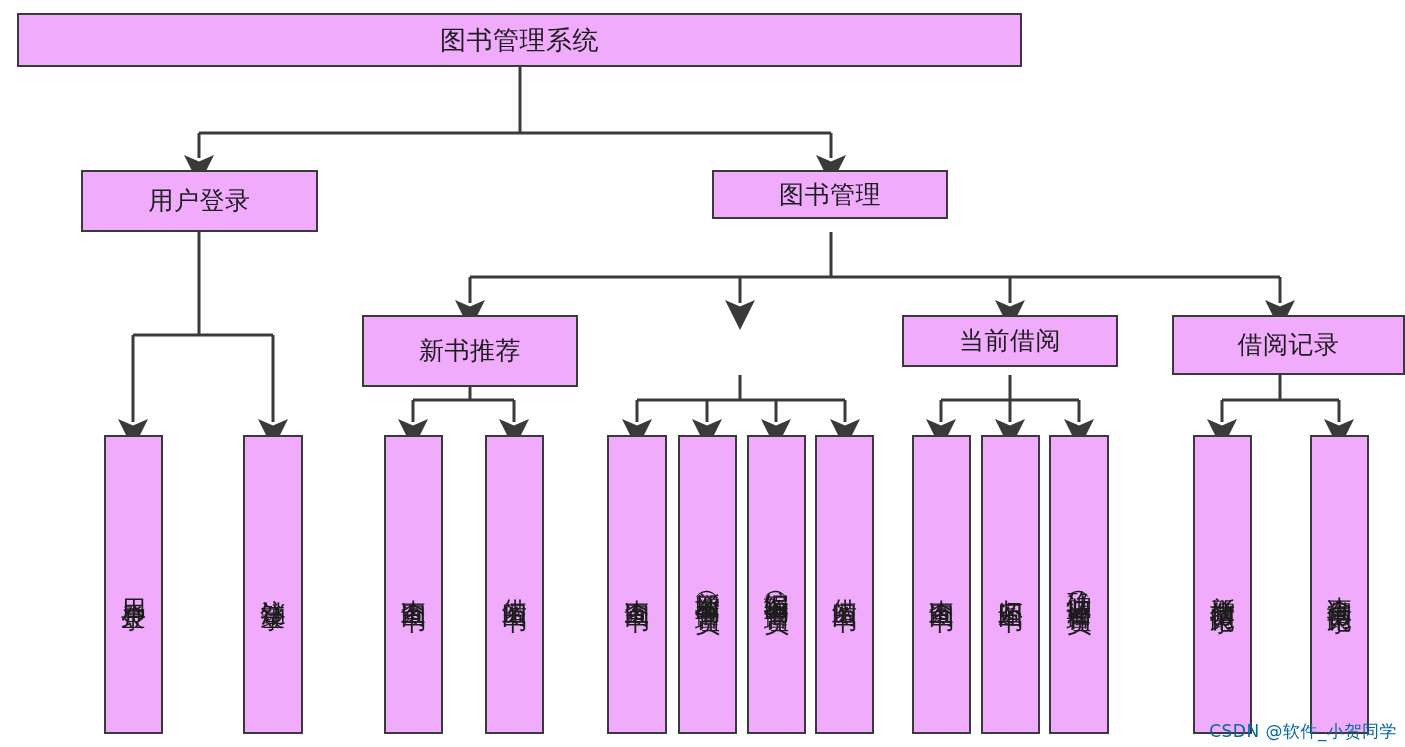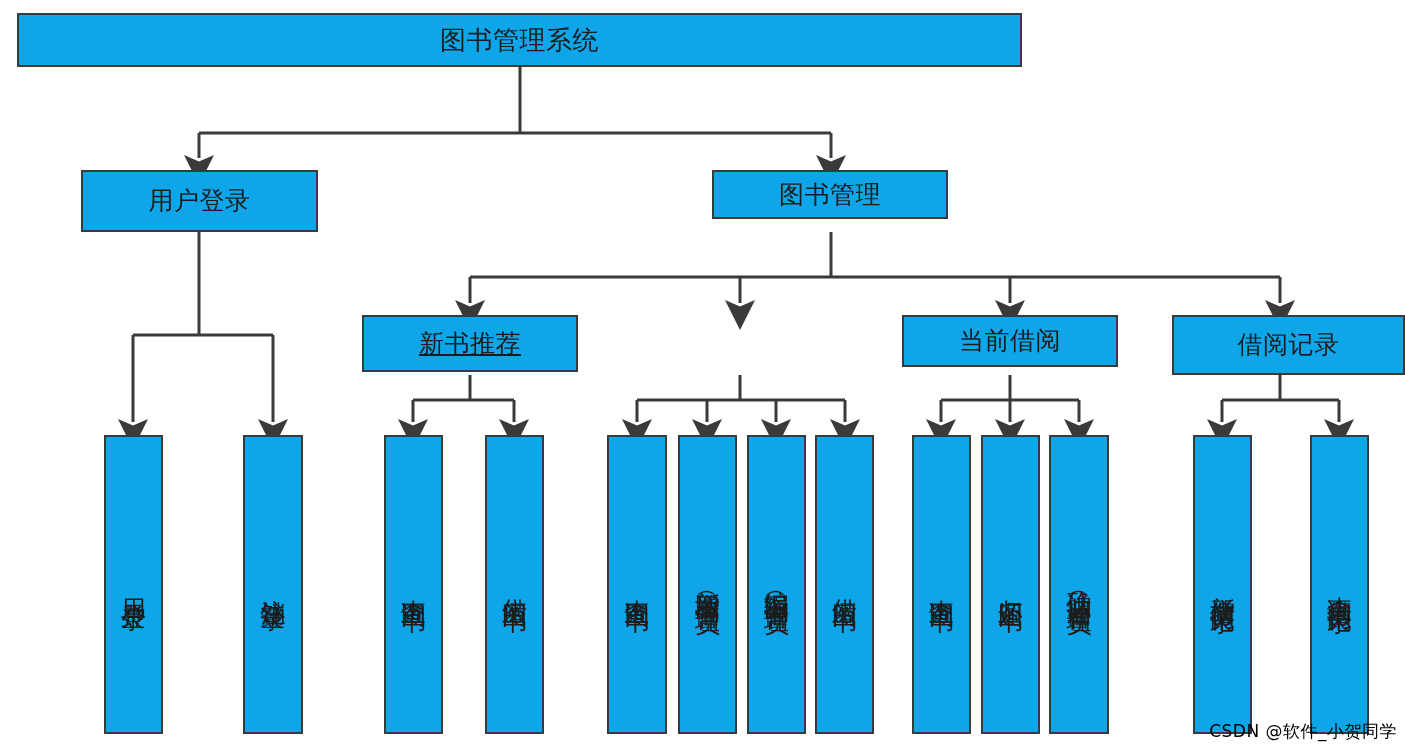--- a/index.html
+++ b/index.html
@@ -23,21 +23,21 @@
     left: 0;
     top: 0;
     width: 1405px;
     height: 747px;
     pointer-events: none;
   }
   .node {
     position: absolute;
     box-sizing: border-box;
     border: 2.5px solid #3a3a3a;
-    background: #0ea5e9;
+    background: #f0abfc;
     display: flex;
     align-items: center;
     justify-content: center;
     color: #1c1c1c;
     z-index: 2;
   }
   .node-label {
     display: block;
     line-height: 1.18;
     letter-spacing: 0.5px;
@@ -64,21 +64,21 @@
     letter-spacing: 3px;
     line-height: 1;
     text-align: center;
     max-height: 100%;
   }
   #watermark {
     position: absolute;
     right: 8px;
     bottom: 4px;
     font-size: 17px;
-    color: #000000;
+    color: #0369a1;
     letter-spacing: 0.5px;
     z-index: 3;
     white-space: nowrap;
   }
 </style>
 </head>
 <body>
 
 <div id="diagram-root">
 
@@ -137,21 +137,21 @@
   </div>
 
   <div class="node horiz" style="left:81px; top:170px; width:237px; height:62px;">
     <span class="node-label">用户登录</span>
   </div>
 
   <div class="node horiz" style="left:712px; top:170px; width:236px; height:49px;">
     <span class="node-label">图书管理</span>
   </div>
 
-  <div class="node horiz" style="left:362px; top:315px; width:216px; height:57px;text-decoration:underline;">
+  <div class="node horiz" style="left:362px; top:315px; width:216px; height:72px;">
     <span class="node-label">新书推荐</span>
   </div>
 
 
   <div class="node horiz" style="left:902px; top:315px; width:216px; height:52px;">
     <span class="node-label">当前借阅</span>
   </div>
 
   <div class="node horiz" style="left:1172px; top:315px; width:233px; height:60px;">
     <span class="node-label">借阅记录</span>

